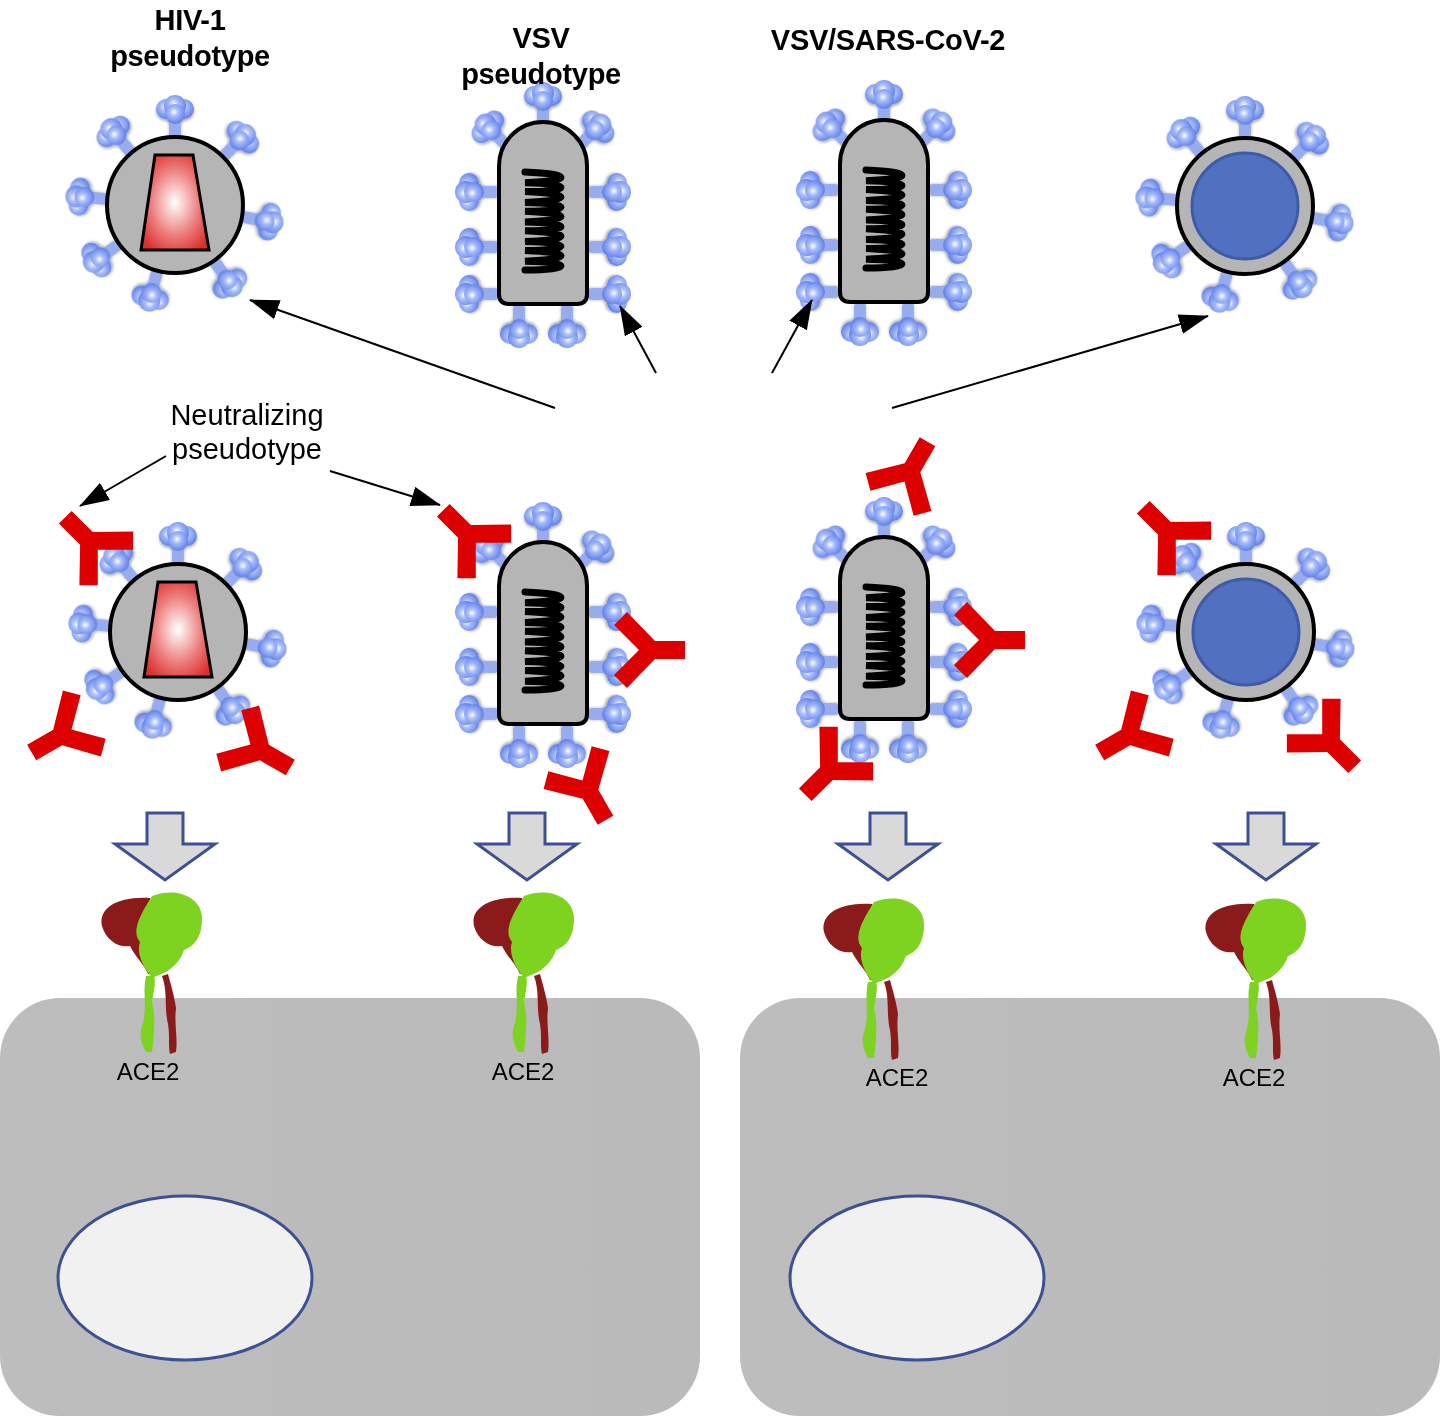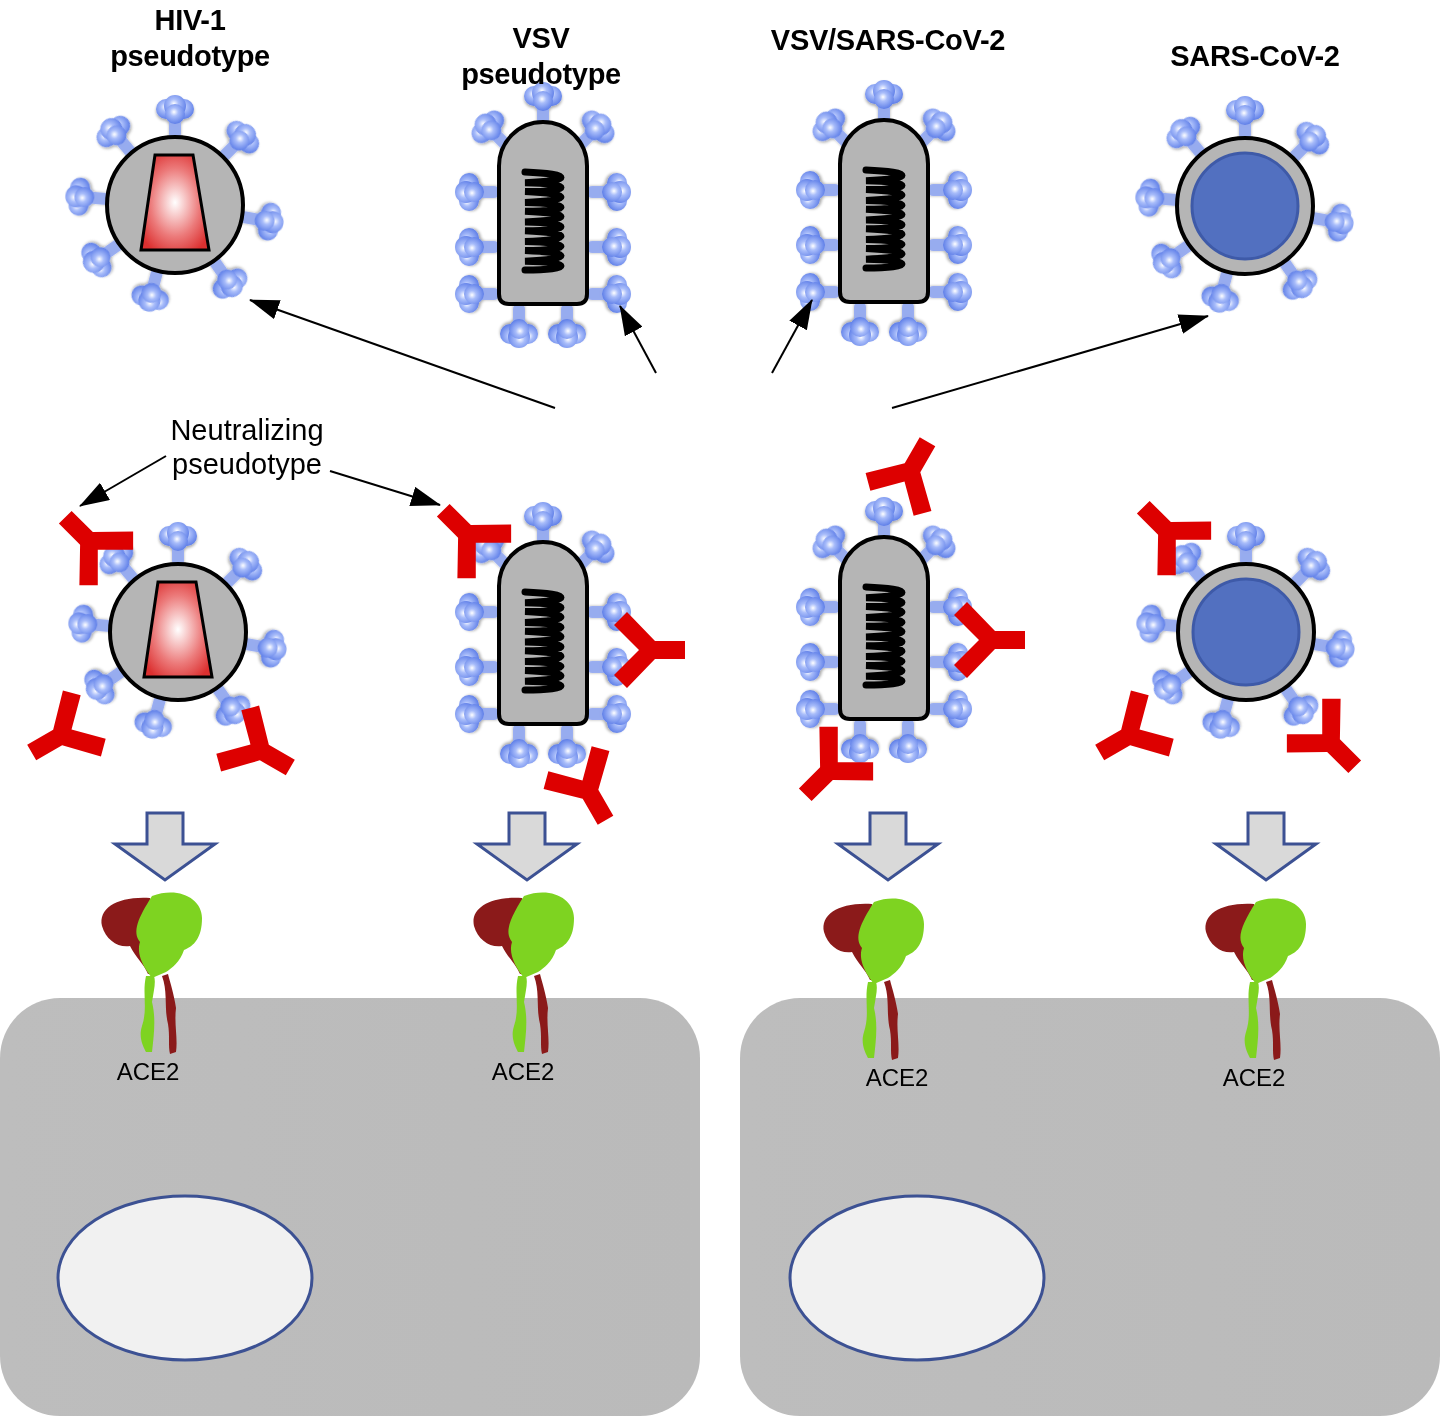--- a/index.html
+++ b/index.html
@@ -236,29 +236,25 @@
     <div>HIV-1</div>
     <div>pseudotype</div>
   </div>
   <div class="title" style="left:541px; top:20px;">
     <div>VSV</div>
     <div>pseudotype</div>
   </div>
   <div class="title" style="left:888px; top:0px;margin-top:22px;">
     <div>VSV/SARS-CoV-2</div>
   </div>
-  <div class="title" style="left:1255px; top:2px;">
-    <div style="height:36px"></div>
-    <div>SARS-CoV-2</div>
-  </div>
-
-  
-
-  
-  <div class="label" style="left:247px; top:413px;">
+
+  
+
+  
+  <div class="label" style="left:247px; top:398px;">
     <div>Neutralizing</div>
     <div>pseudotype</div>
   </div>
 
   
   <div class="ace2" style="left:148px; top:1058px;">ACE2</div>
   <div class="ace2" style="left:523px; top:1058px;">ACE2</div>
   <div class="ace2" style="left:897px; top:1064px;">ACE2</div>
   <div class="ace2" style="left:1254px; top:1064px;">ACE2</div>
 </div>

